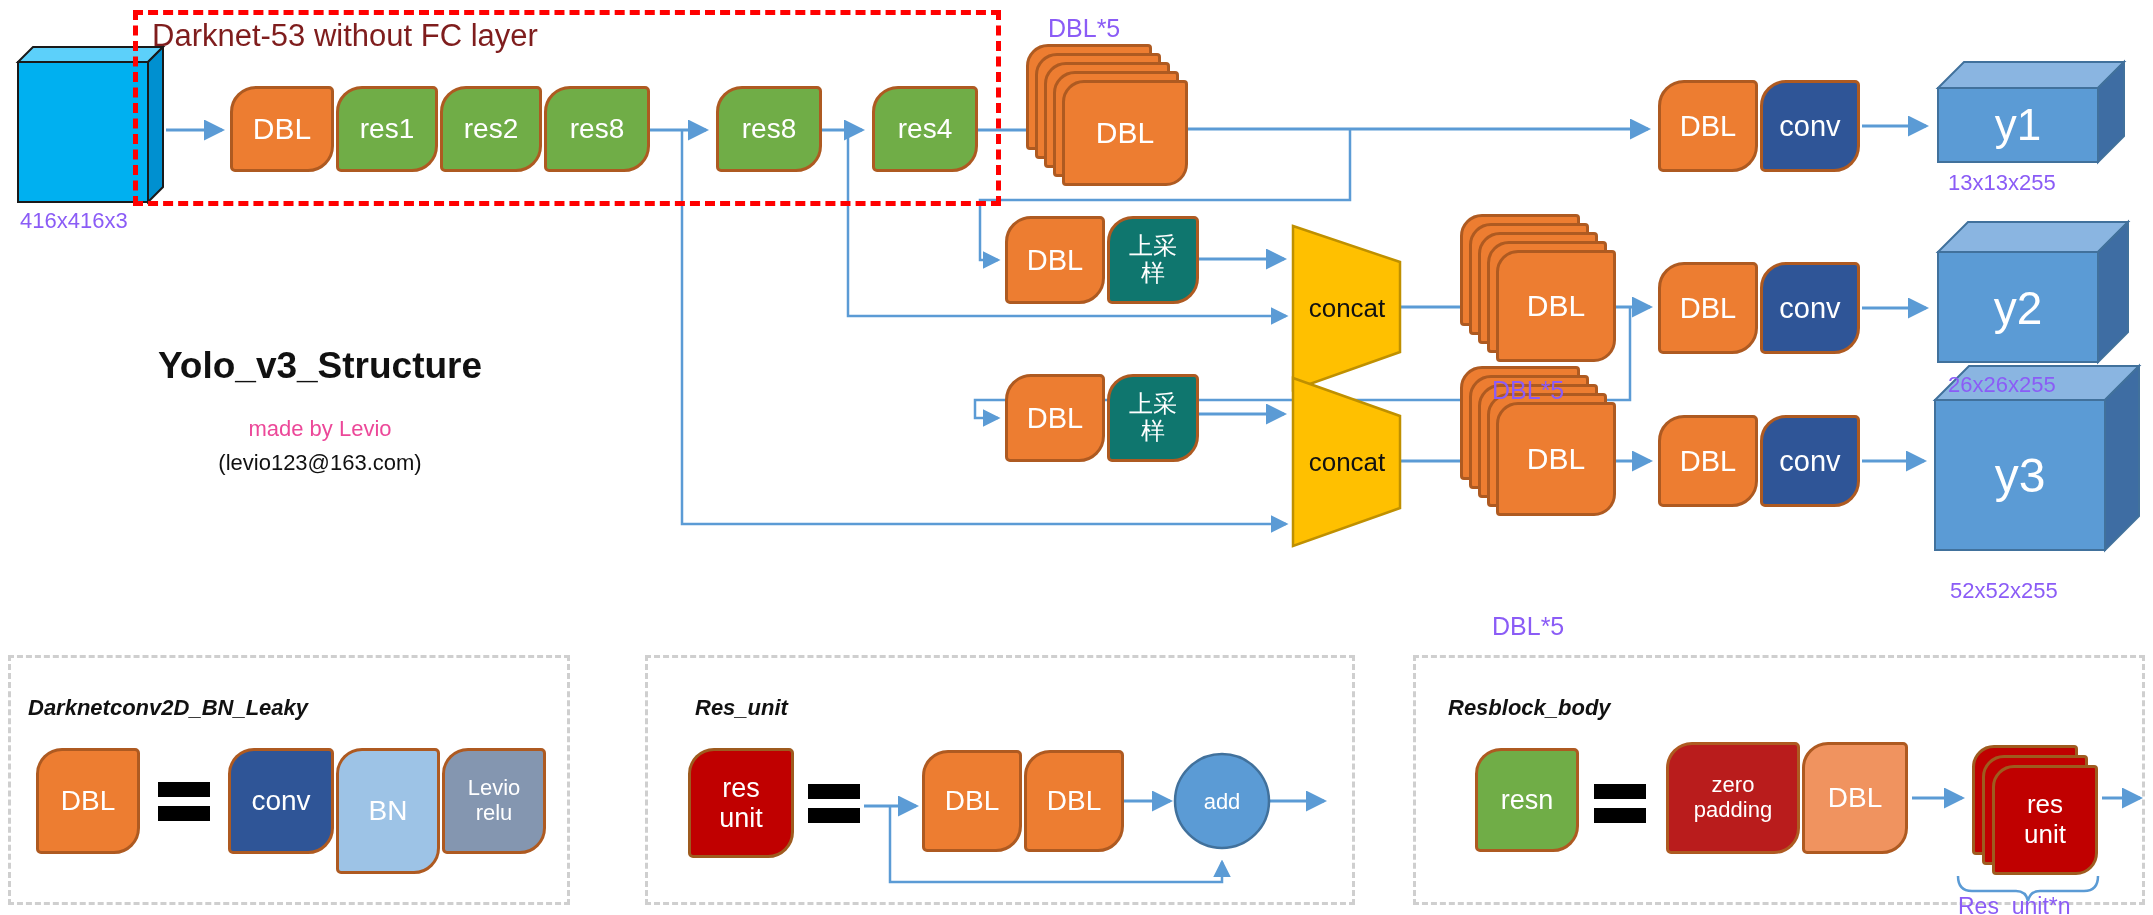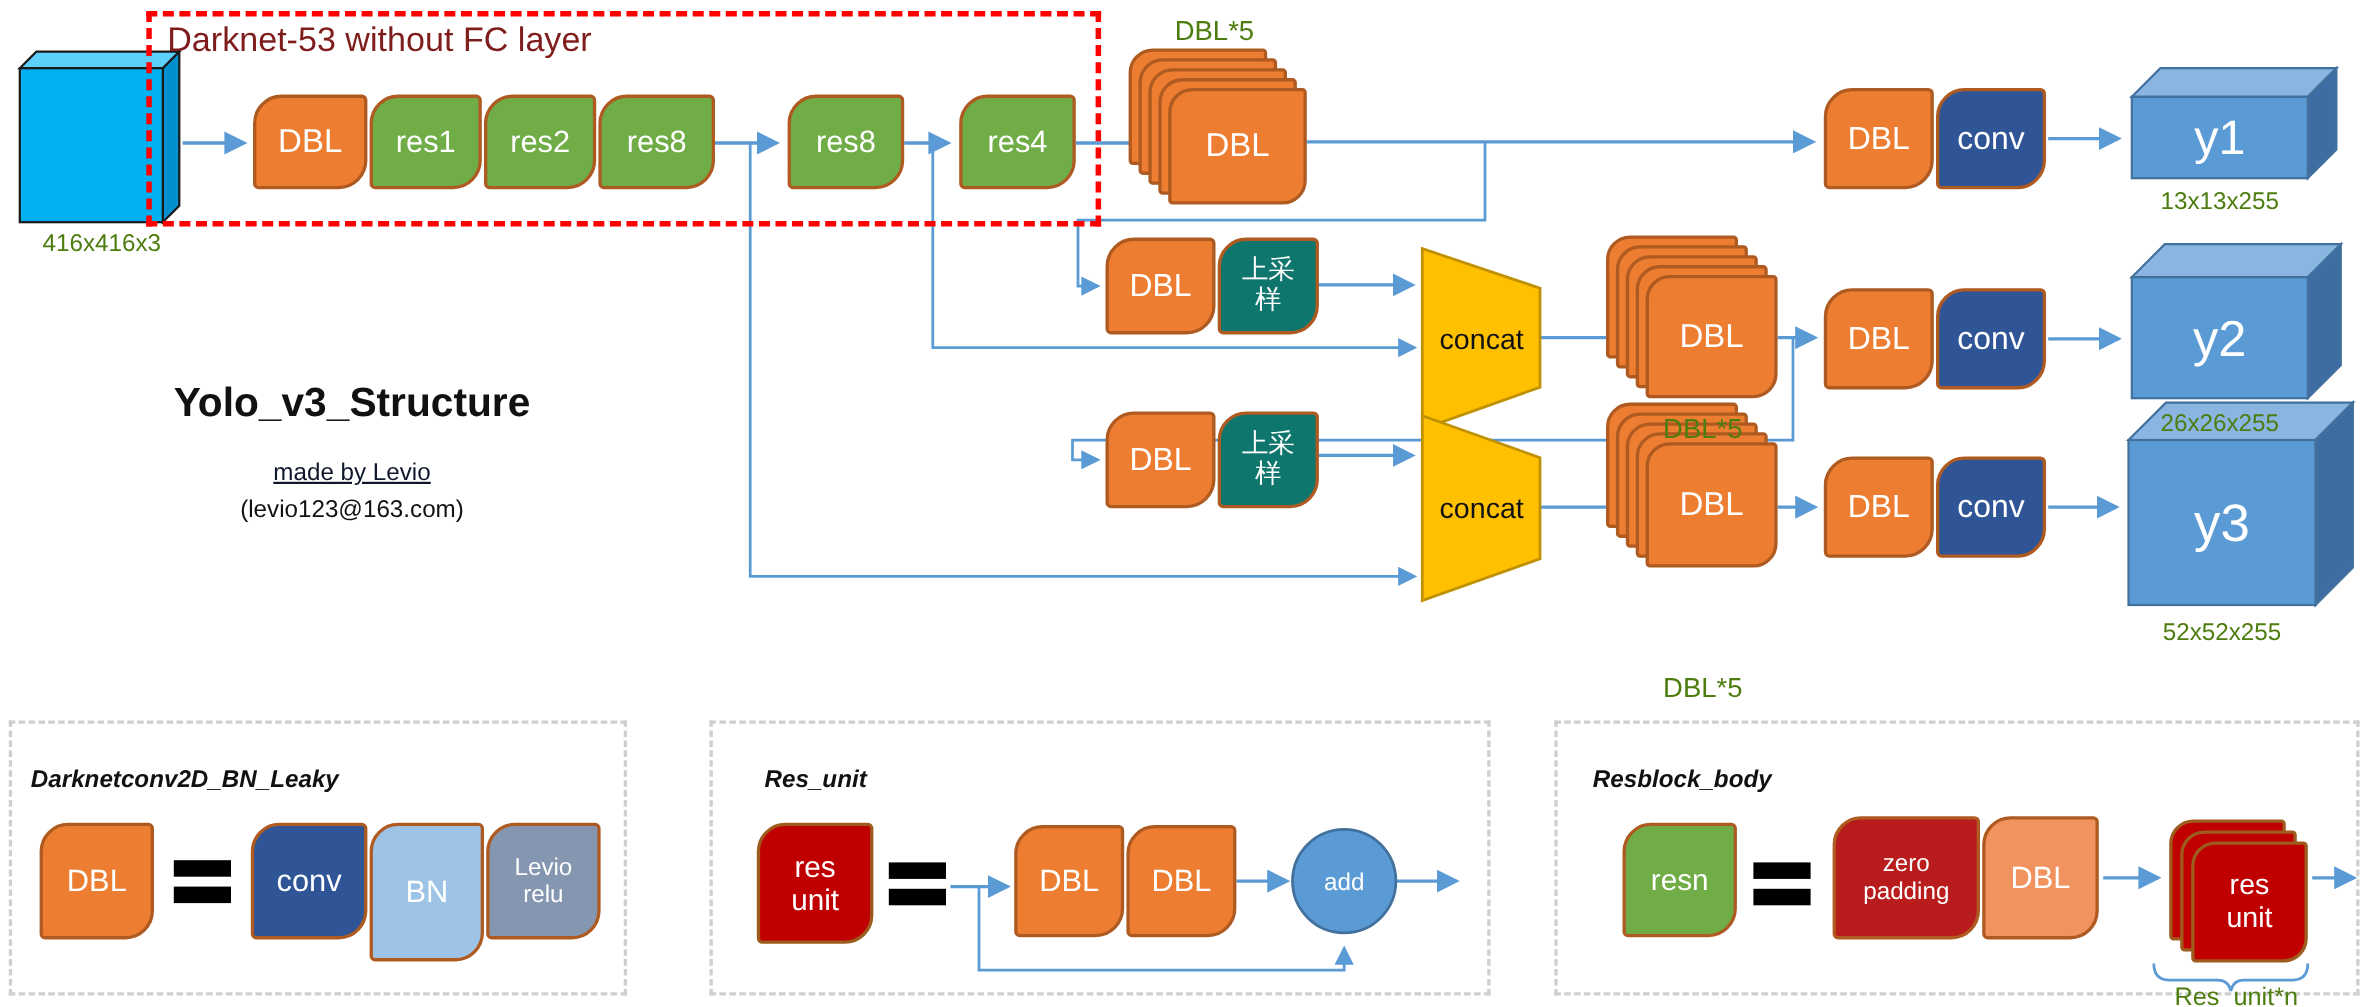--- a/index.html
+++ b/index.html
@@ -16,30 +16,30 @@
   .lblue{background:#9DC3E6}
   .slate{background:#8496B0}
   .redblk{background:#C00000}
   .brown{background:#b91c1c}
   .lorange{background:#F0935F}
   .card{position:absolute;background:#ED7D31;border:3px solid #AE5A21;border-radius:22px 4px 22px 4px;
         box-sizing:border-box;z-index:2;}
   .cardred{background:#C00000;border-color:#9E5B1E;}
   .cardtext{display:flex;align-items:center;justify-content:center;color:#fff;z-index:3;
             white-space:pre-line;text-align:center;line-height:1.15;}
-  .lab{position:absolute;color:#4d7c0f;text-align:center;z-index:3;}
+  .lab{position:absolute;color:#8b5cf6;z-index:3;}
   .eq{position:absolute;background:#000;z-index:3;}
   .legend{position:absolute;border:3px dashed #CFCFCF;box-sizing:border-box;z-index:1;}
   .ltitle{position:absolute;font-weight:bold;font-size:22px;color:#111;z-index:3;font-style:italic;}
   .redbox{position:absolute;left:133px;top:10px;width:868px;height:196px;border:5px dashed #FF0000;
           box-sizing:border-box;z-index:1;}
   .redlabel{position:absolute;left:152px;top:18px;font-size:31px;color:#7f1d1d;z-index:3;}
   .titlemain{position:absolute;left:90px;top:345px;width:460px;text-align:center;font-size:37px;
              font-weight:bold;color:#111;z-index:3;}
-  .titlesub{position:absolute;left:90px;top:416px;width:460px;text-align:center;font-size:22px;color:#0f172a;z-index:3;text-decoration:underline;}
+  .titlesub{position:absolute;left:90px;top:416px;width:460px;text-align:center;font-size:22px;color:#ec4899;z-index:3;}
   .titlemail{position:absolute;left:90px;top:450px;width:460px;text-align:center;font-size:22px;color:#111;z-index:3;}
   .svgtext{font-family:"Liberation Sans","DejaVu Sans",sans-serif;}
 </style>
 </head>
 <body>
 
 <div id="canvas">
 
   <svg width="2153" height="915" viewBox="0 0 2153 915">
     <defs>
@@ -160,21 +160,21 @@
   <div class="blk purple" style="left:1107px;top:374px;width:92px;height:88px;font-size:24px;">上采
 样</div>
   <div class="card" style="left:1460px;top:366px;width:120px;height:114px;"></div>
   <div class="card" style="left:1469px;top:375px;width:120px;height:114px;"></div>
   <div class="card" style="left:1478px;top:384px;width:120px;height:114px;"></div>
   <div class="card" style="left:1487px;top:393px;width:120px;height:114px;"></div>
   <div class="card cardtext" style="left:1496px;top:402px;width:120px;height:114px;font-size:30px;">DBL</div>
   <div class="lab" style="left:1492px;top:612px;width:112px;font-size:25px;">DBL*5</div>
   <div class="blk orange" style="left:1658px;top:415px;width:100px;height:92px;font-size:29px;">DBL</div>
   <div class="blk navy" style="left:1760px;top:415px;width:100px;height:92px;font-size:29px;">conv</div>
-  <div class="lab" style="left:1950px;top:562px;width:140px;font-size:22px;">52x52x255</div>
+  <div class="lab" style="left:1950px;top:578px;width:140px;font-size:22px;">52x52x255</div>
 
   <div class="titlemain">Yolo_v3_Structure</div>
   <div class="titlesub">made by Levio</div>
   <div class="titlemail">(levio123@163.com)</div>
 
   <div class="legend" style="left:8px;top:655px;width:562px;height:250px;"></div>
   <div class="ltitle" style="left:28px;top:695px;">Darknetconv2D_BN_Leaky</div>
   <div class="blk orange" style="left:36px;top:748px;width:104px;height:106px;font-size:28px;">DBL</div>
   <div class="eq" style="left:158px;top:782px;width:52px;height:15px;"></div>
   <div class="eq" style="left:158px;top:806px;width:52px;height:15px;"></div>

